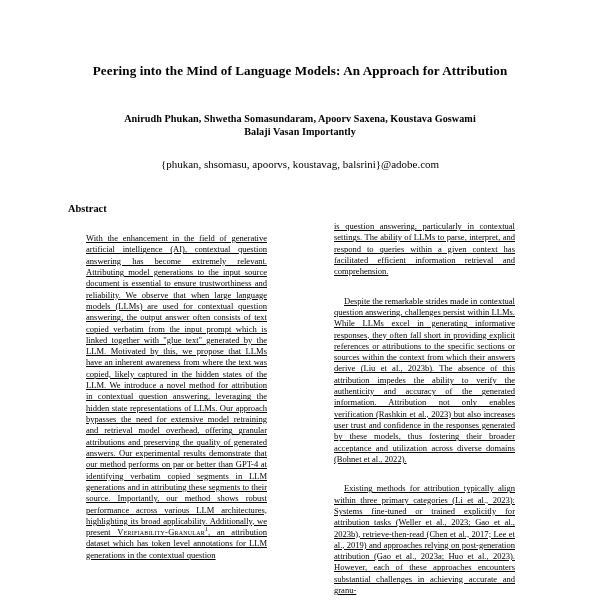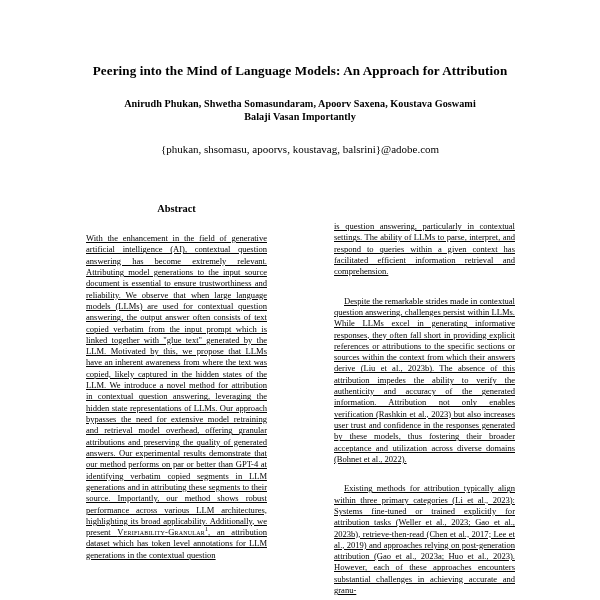--- a/index.html
+++ b/index.html
@@ -38,21 +38,21 @@
   .paper-title {
     font-size: 13.1px;
     font-weight: bold;
     line-height: 17.5px;
     letter-spacing: 0.1px;
     margin: 0;
   }
   .paper-title .ln { display: block; }
 
   .authors {
-    margin-top: 17px;
+    margin-top: 32px;
     font-size: 10.2px;
     font-weight: bold;
     line-height: 13.4px;
     letter-spacing: 0.05px;
   }
   .authors .ln { display: block; }
 
   .affiliation {
     margin-top: 4px;
     font-size: 9.8px;
@@ -78,21 +78,20 @@
     position: absolute;
     top: 0;
     width: 217px;
     height: 400px;
     overflow: hidden;
   }
   .col-left  { left: 68px; }
   .col-right { left: 316px; }
 
   .section-head {
-    text-align: center;
     font-size: 10.4px;
     font-weight: bold;
     margin: 0 0 9px 0;
     line-height: 12px;
   }
 
   .para {
     margin: 18px;
     font-size: 8.55px;
     line-height: 11.32px;

